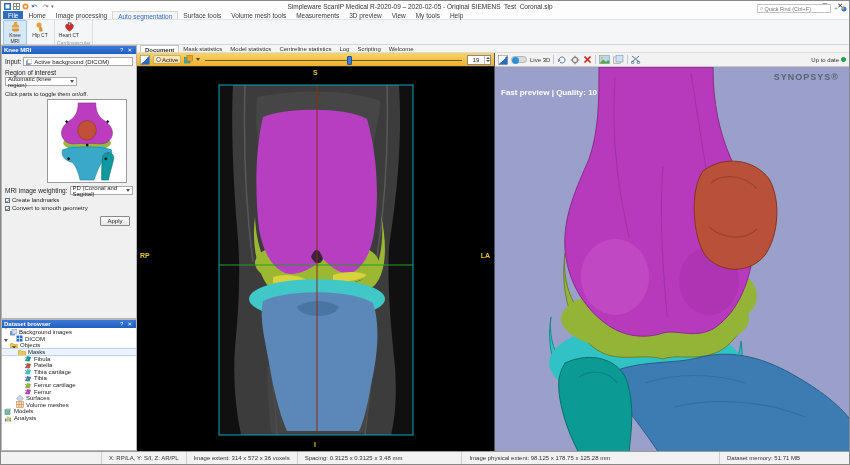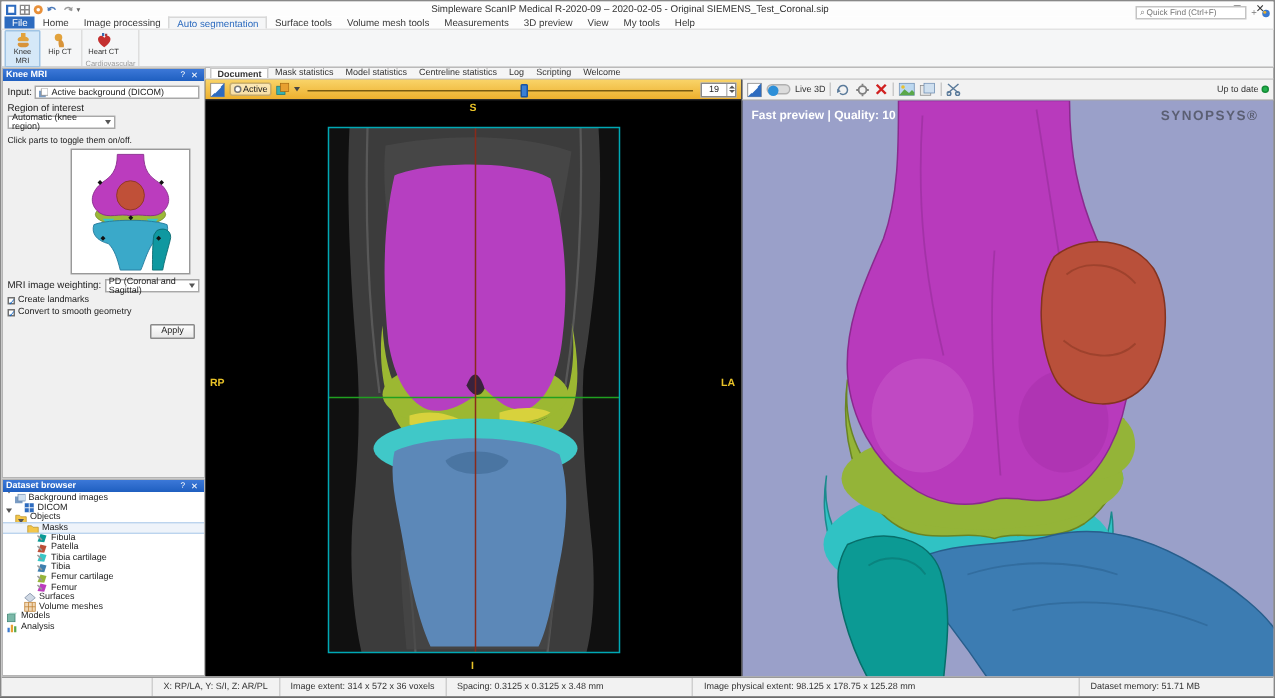--- a/index.html
+++ b/index.html
@@ -89,21 +89,21 @@
   .spin-arrows .up { border-bottom:2.5px solid #555; } .spin-arrows .dn { border-top:2.5px solid #555; }
   .slice-view { position:absolute; top:14px; left:0; right:0; bottom:0; background:#000; overflow:hidden; }
   .olabel { position:absolute; color:#e8c228; font-size:7px; font-weight:bold; line-height:7px; }
   .view3d-toolbar { height:14px; background:#f2f2f2; border-bottom:1px solid #c8c8c8; display:flex; align-items:center; gap:3px; padding:0 3px; font-size:6px; color:#333; }
   .tb-sep { width:1px; height:9px; background:#c9c9c9; }
   .toggle { width:16px; height:7px; background:#dcdcdc; border:1px solid #b0b0b0; border-radius:4px; position:relative; }
   .toggle .knob { position:absolute; left:0; top:-0.5px; width:7px; height:7px; background:#2d8fd8; border-radius:50%; }
   .uptodate { margin-left:auto; display:flex; align-items:center; gap:2px; font-size:6px; color:#333; }
   .green-dot { width:5px; height:5px; border-radius:50%; background:#22b14c; border:1px solid #148a36; }
   .view3d { position:absolute; top:14px; left:0; right:0; bottom:0; background:#9aa0c9; overflow:hidden; }
-  .overlay3d { position:absolute; left:6px; top:5px; color:#fff; font-size:8px; font-weight:bold; }
+  .overlay3d { position:absolute; left:6px; top:21px; color:#fff; font-size:8px; font-weight:bold; }
   .logo3d { position:absolute; right:10px; top:5px; color:#5b5f73; font-size:9px; font-weight:bold; letter-spacing:1px; }
   
   .statusbar { position:absolute; left:0; right:0; bottom:0; height:13px; background:#f2f2f2; border-top:1px solid #9a9a9a;
     display:flex; align-items:center; font-size:6px; color:#333; }
   .sb-spacer { width:100px; }
   .sb-item { border-left:1px solid #cfcfcf; padding:0 7px; line-height:12px; white-space:nowrap; }
   .sb-phys { margin-left:52px; }
   .sb-mem { margin-left:auto; margin-right:42px; }
 </style>
 </head>

